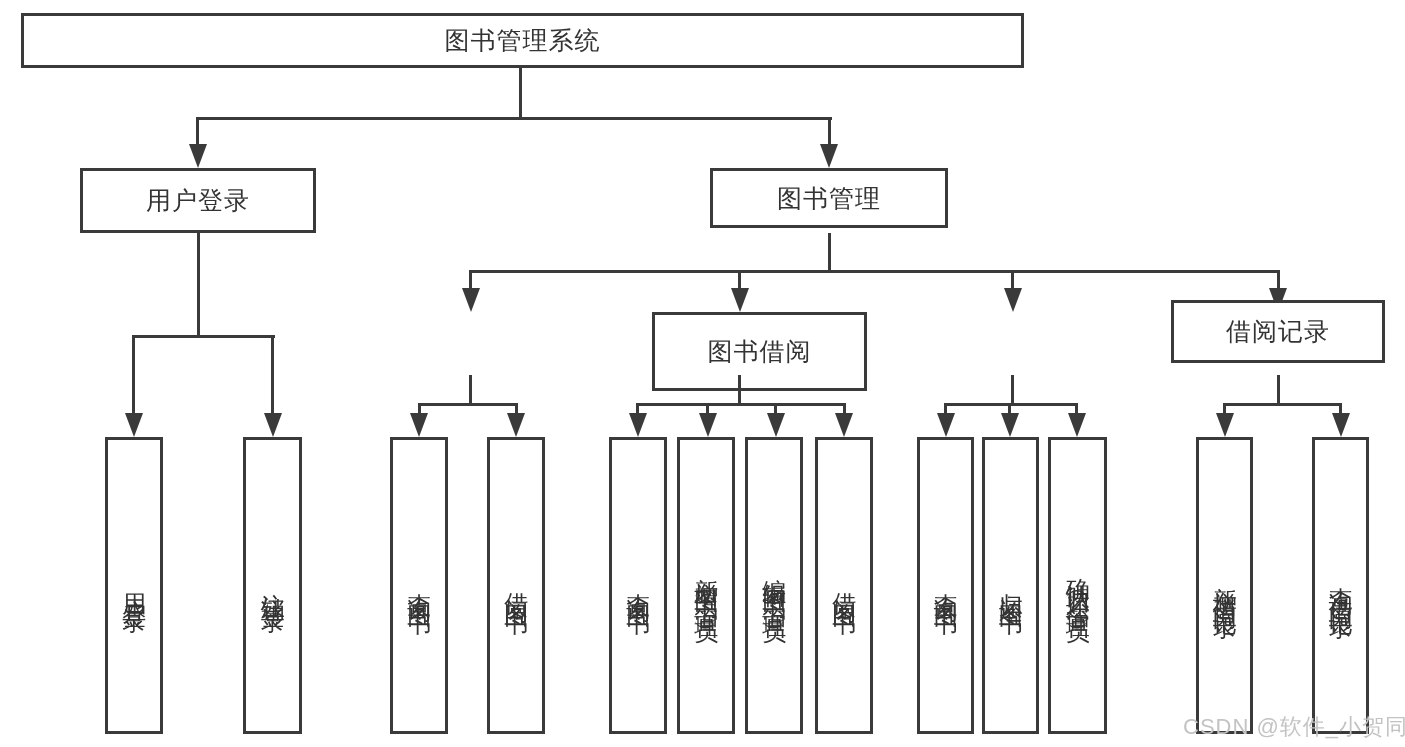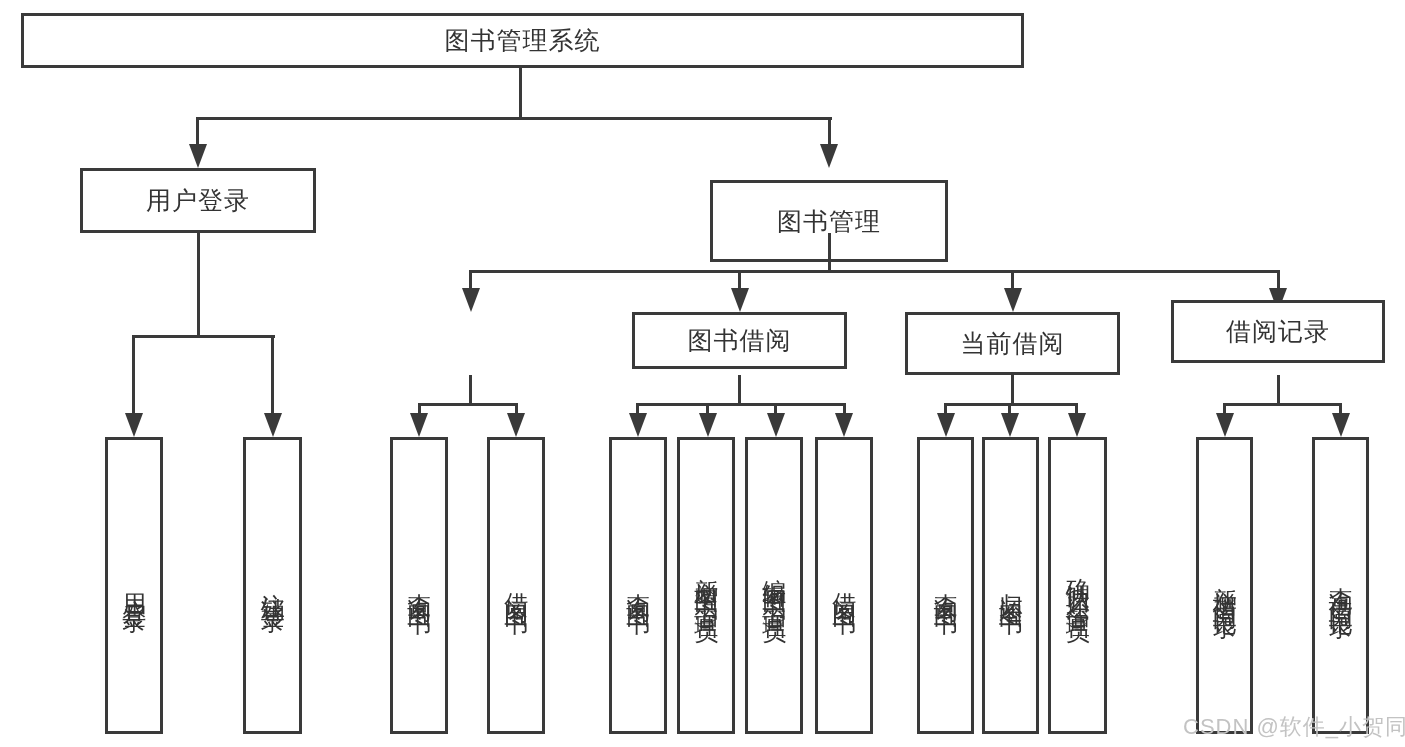--- a/index.html
+++ b/index.html
@@ -46,21 +46,21 @@
   <div class="vl" style="left:519px; top:66px; height:53px"></div>
   <div class="hl" style="left:196px; top:117px; width:636px"></div>
   <div class="vl" style="left:196px; top:117px; height:30px"></div>
   <div class="vl" style="left:828px; top:117px; height:30px"></div>
   <div class="arrow" style="left:189px; top:144px"></div>
   <div class="arrow" style="left:820px; top:144px"></div>
 
   <div class="box" style="left:80px; top:168px; width:236px; height:65px">
     <span class="hlabel">用户登录</span>
   </div>
-  <div class="box" style="left:710px; top:180px; width:238px; height:82px">
+  <div class="box" style="left:710px; top:168px; width:238px; height:60px">
     <span class="hlabel">图书管理</span>
   </div>
 
   <div class="vl" style="left:197px; top:233px; height:104px"></div>
   <div class="hl" style="left:132px; top:335px; width:143px"></div>
   <div class="vl" style="left:132px; top:335px; height:80px"></div>
   <div class="vl" style="left:271px; top:335px; height:80px"></div>
   <div class="arrow" style="left:125px; top:413px"></div>
   <div class="arrow" style="left:264px; top:413px"></div>
 
@@ -68,25 +68,22 @@
   <div class="hl" style="left:469px; top:270px; width:811px"></div>
   <div class="vl" style="left:469px; top:270px; height:20px"></div>
   <div class="vl" style="left:738px; top:270px; height:20px"></div>
   <div class="vl" style="left:1011px; top:270px; height:20px"></div>
   <div class="vl" style="left:1277px; top:270px; height:20px"></div>
   <div class="arrow" style="left:462px; top:288px"></div>
   <div class="arrow" style="left:731px; top:288px"></div>
   <div class="arrow" style="left:1004px; top:288px"></div>
   <div class="arrow" style="left:1269px; top:288px"></div>
 
-  <div class="box" style="left:632px; top:312px; width:215px; height:57px">
+  <div class="box" style="left:652px; top:312px; width:215px; height:79px">
     <span class="hlabel">图书借阅</span>
-  </div>
-  <div class="box" style="left:905px; top:312px; width:215px; height:63px">
-    <span class="hlabel">当前借阅</span>
   </div>
   <div class="box" style="left:1171px; top:300px; width:214px; height:63px">
     <span class="hlabel">借阅记录</span>
   </div>
 
   <div class="vl" style="left:469px; top:375px; height:31px"></div>
   <div class="hl" style="left:418px; top:403px; width:100px"></div>
   <div class="vl" style="left:418px; top:403px; height:13px"></div>
   <div class="vl" style="left:515px; top:403px; height:13px"></div>
   <div class="arrow" style="left:410px; top:413px"></div>

